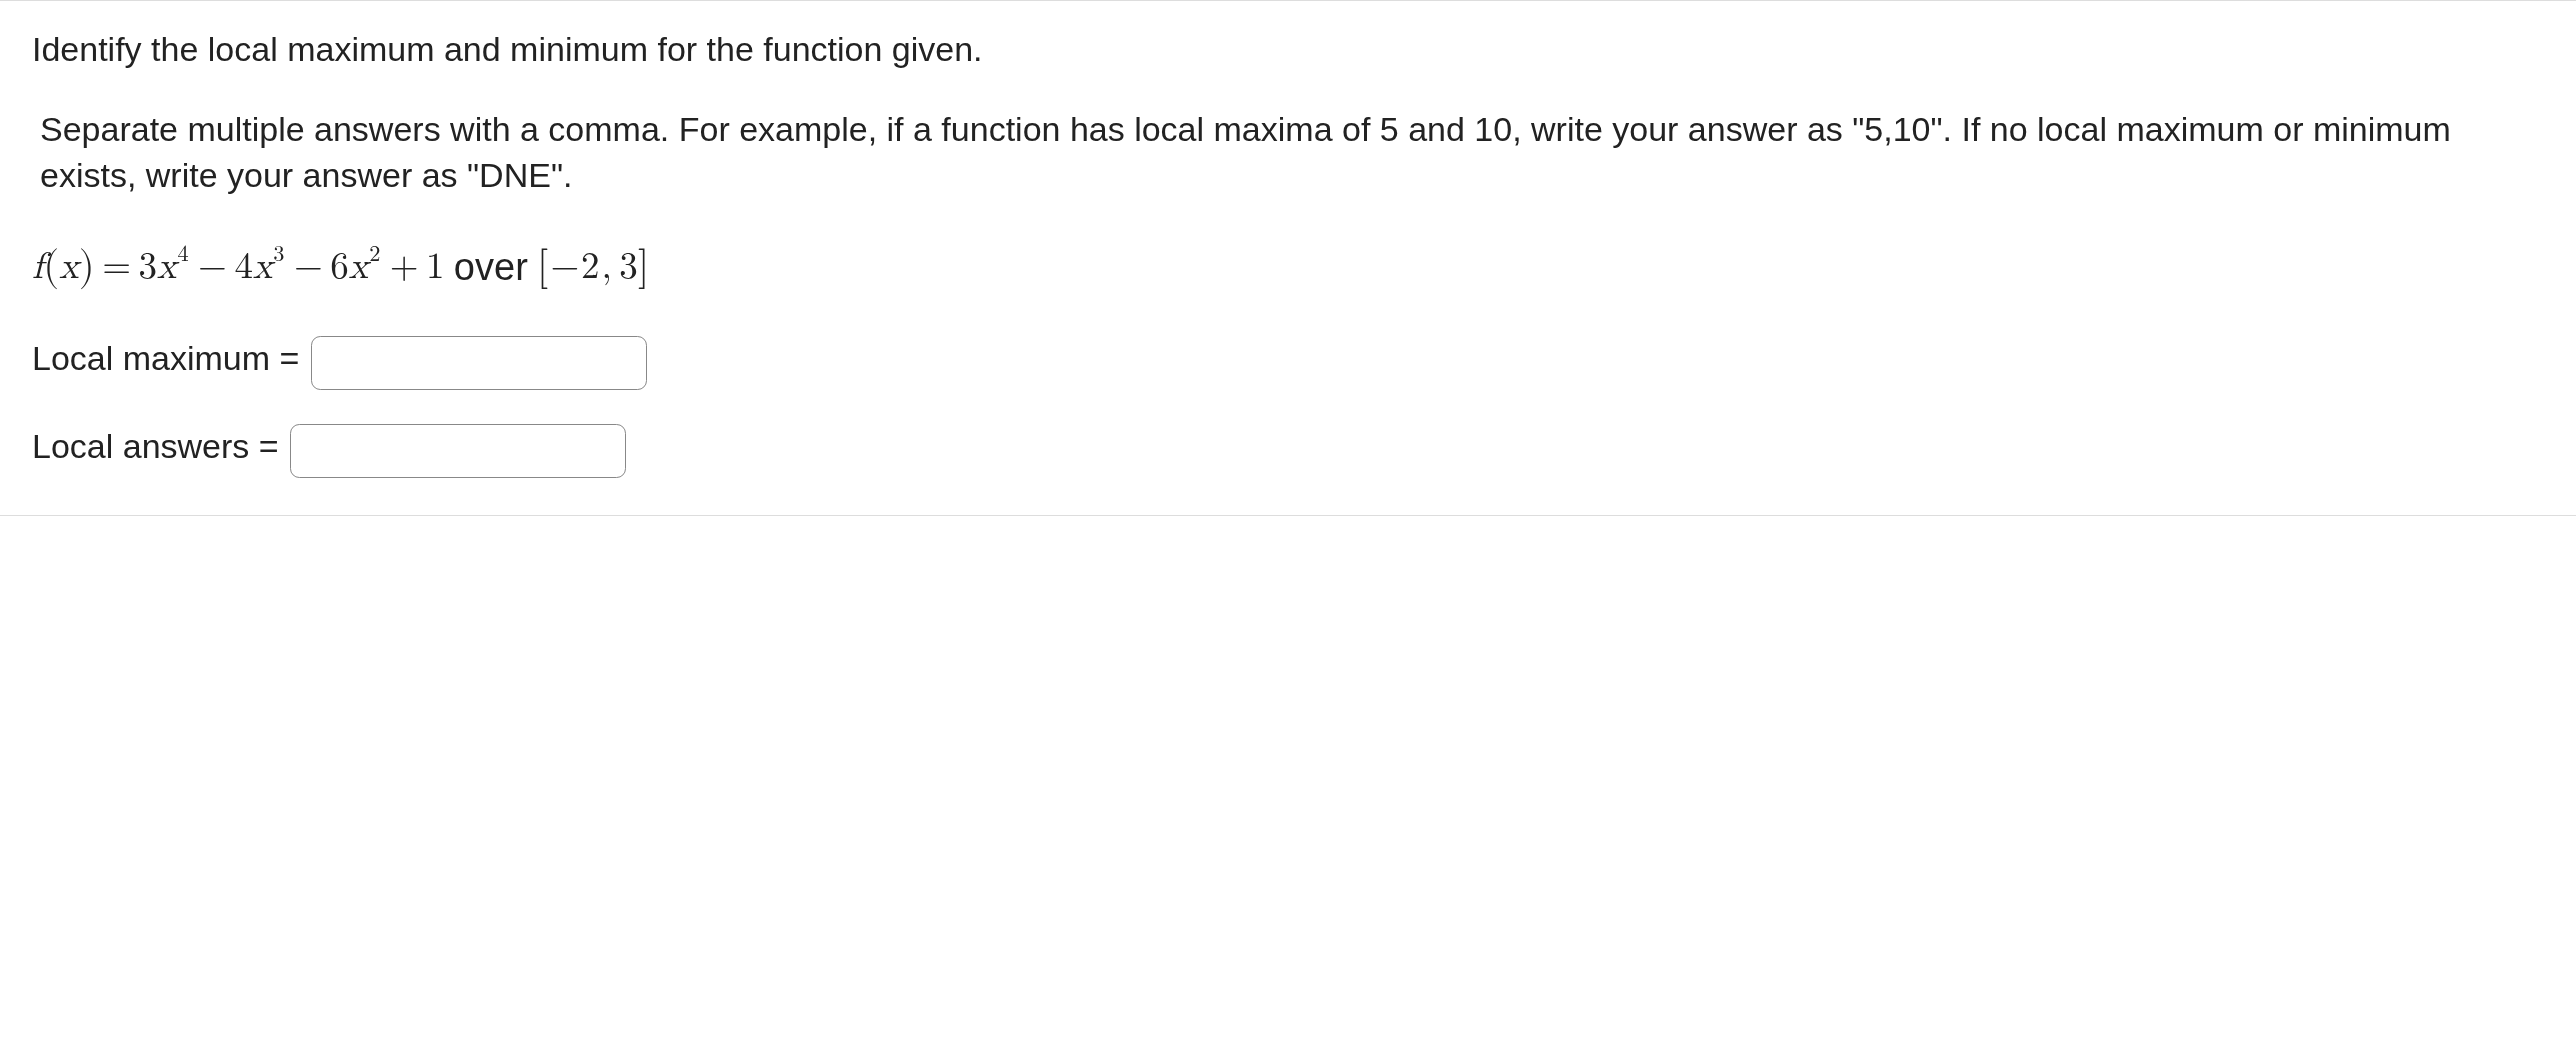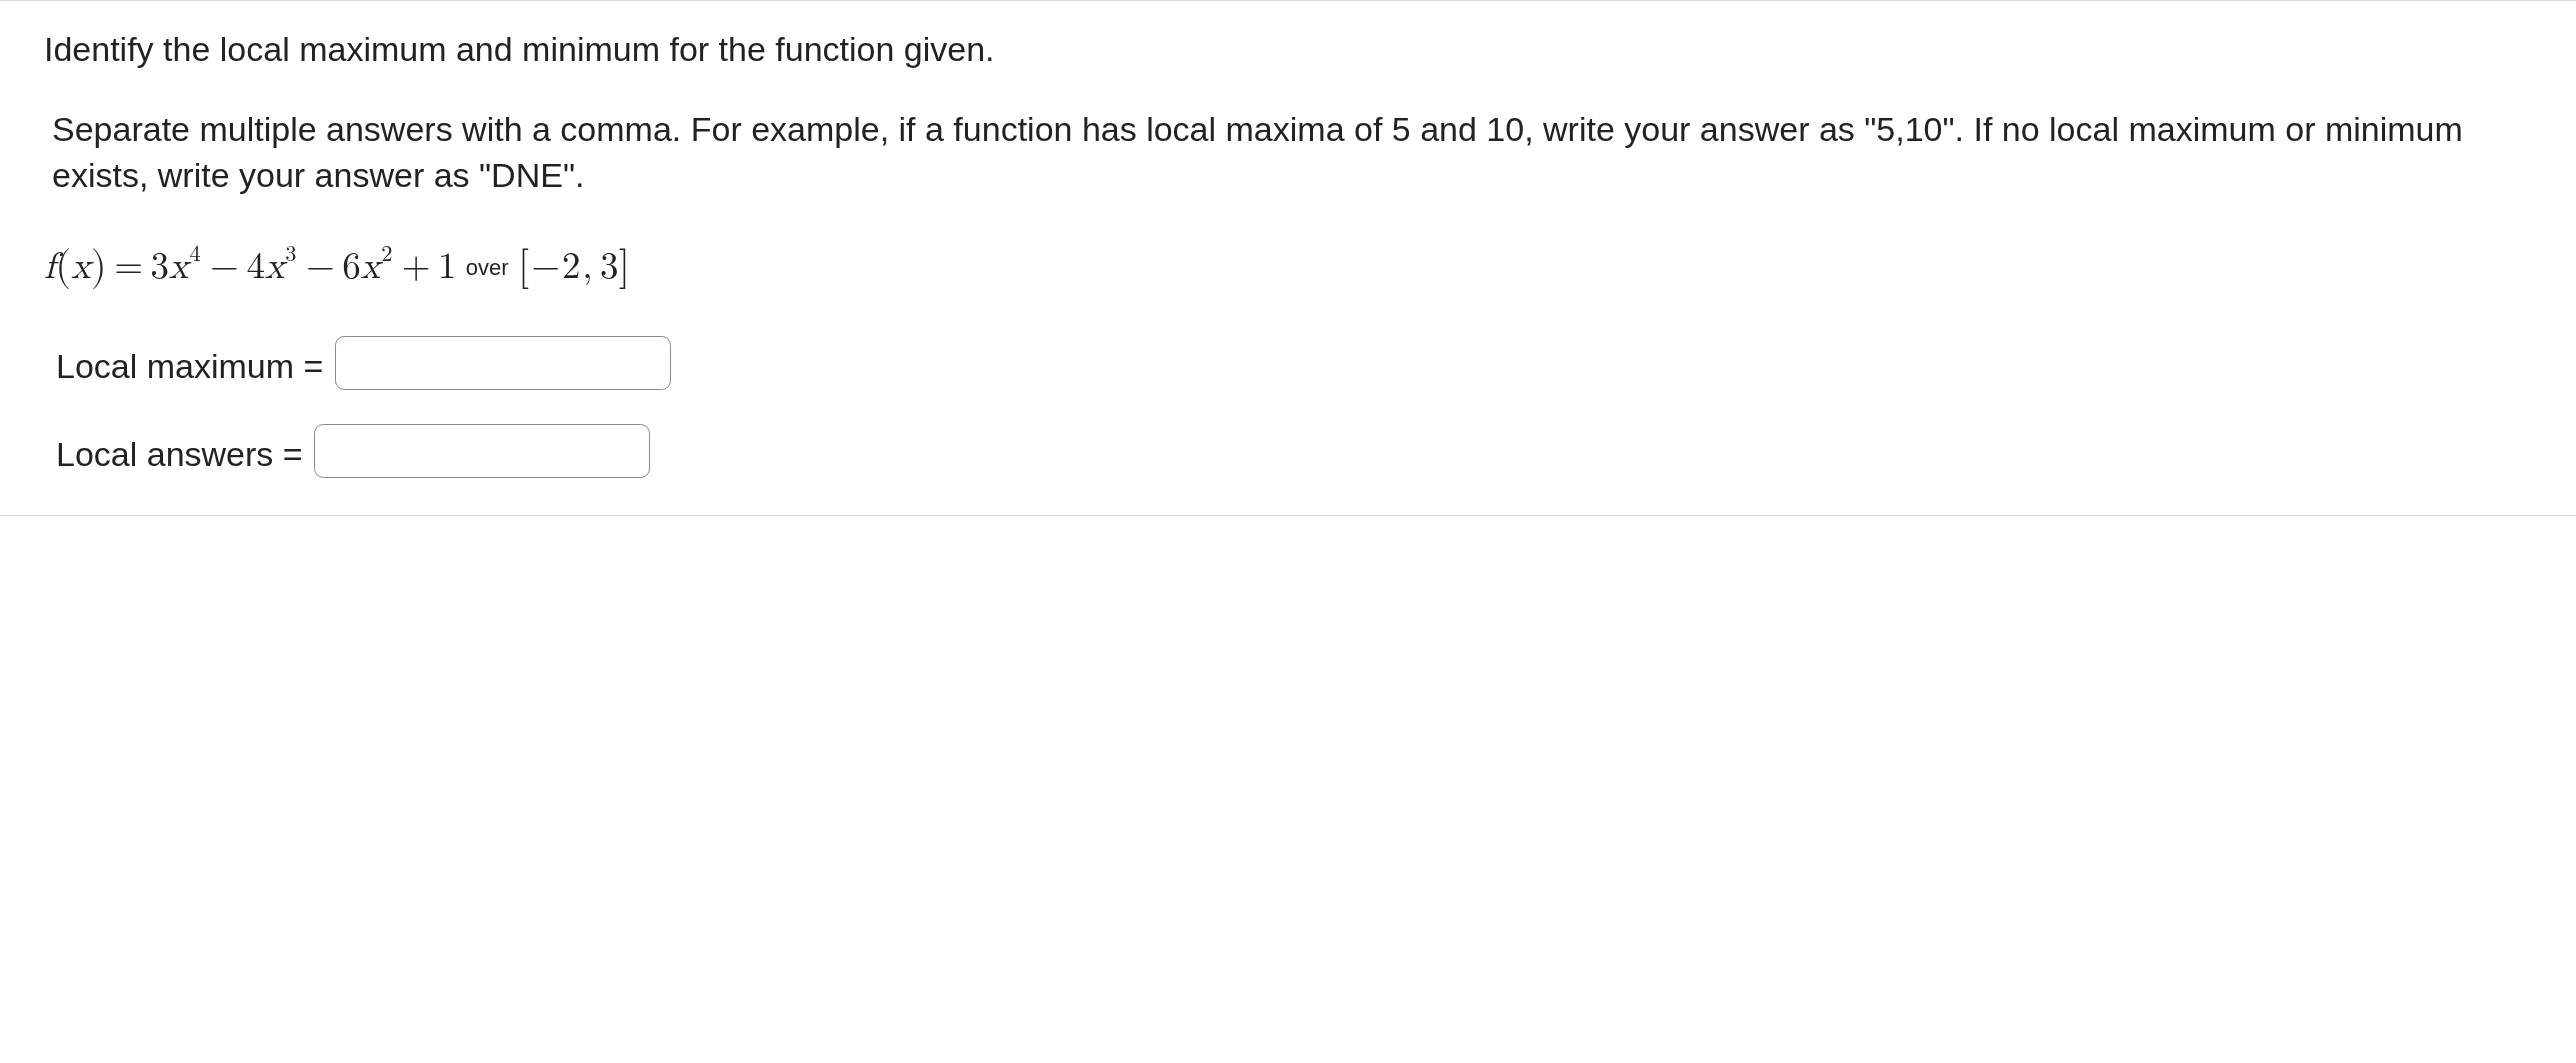--- a/index.html
+++ b/index.html
@@ -3,21 +3,21 @@
 <meta charset="utf-8">
 <style>
   html, body {
     margin: 0;
     padding: 0;
     background: #ffffff;
     font-family: "Helvetica Neue", Arial, "Liberation Sans", sans-serif;
     color: #222222;
   }
   .page {
-    padding: 26px 32px 37px 44px;
+    padding: 26px 32px 37px 32px;
     border-top: 0.9px solid #dddddd;
     border-bottom: 0.9px solid #dddddd;
     font-size: 34px;
     line-height: 1.35;
   }
   .prompt-line {
     margin-bottom: 34px;
   }
   .instructions {
     margin-bottom: 41px;
@@ -44,31 +44,30 @@
   .sup {
     font-size: 22.4px;
     position: relative;
     top: -13px;
     margin-left: 0.9px;
     margin-right: 1.9px;
     font-style: normal;
   }
   .overtext {
     font-family: "Helvetica Neue", Arial, sans-serif;
-    font-size: 22px;
+    font-size: 38px;
     padding: 0 9.3px;
   }
   .bracket { font-size: 41px; position: relative; top: -0.9px; }
 
   .answer-row {
     display: flex;
-    align-items: flex-end;
+    align-items: flex-start;
     margin-bottom: 34px;
     gap: 11.2px;
-    margin-left: 12px;
   }
   .answer-row:last-child { margin-bottom: 0; }
   .answer-label {
     font-size: 34px;
   }
   .answer-input {
     width: 336px;
     height: 54px;
     border: 1.4px solid #888888;
     border-radius: 9.3px;

